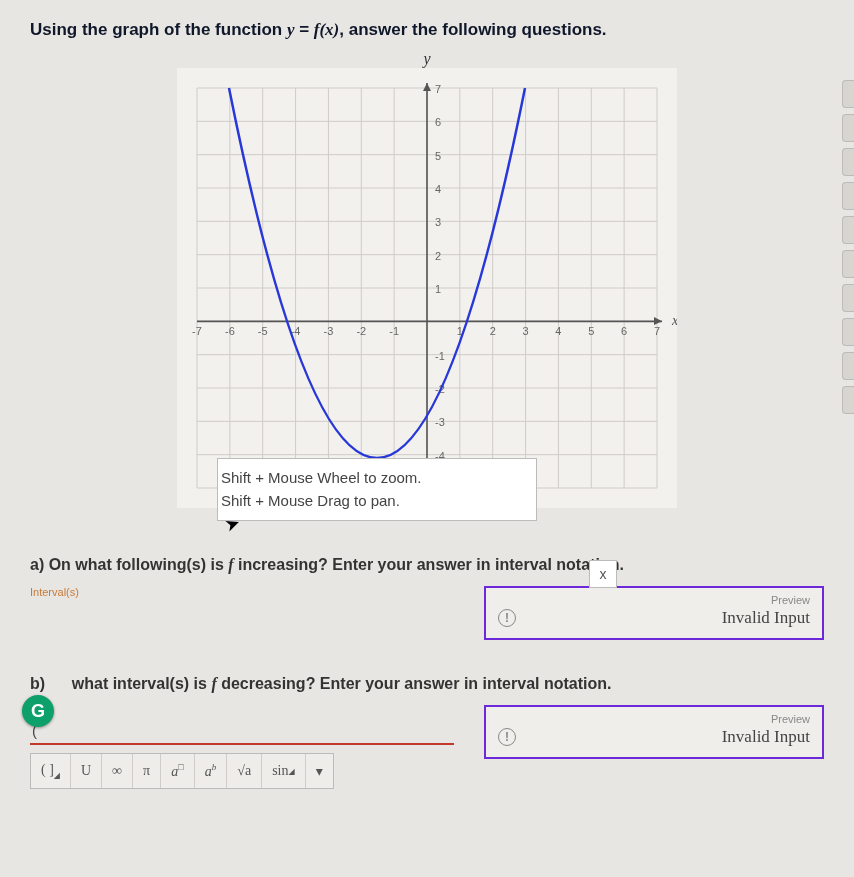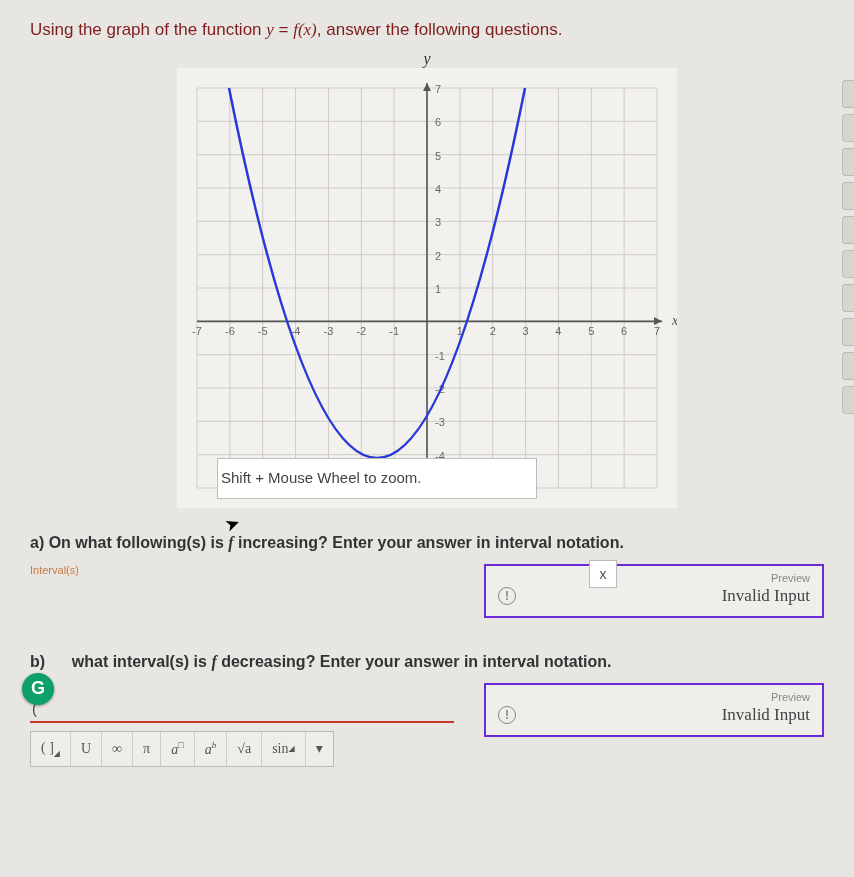--- a/index.html
+++ b/index.html
@@ -8,22 +8,23 @@
     background: #e8e6e3;
     width: 854px;
     height: 877px;
     padding: 20px 30px;
     color: #333;
     position: relative;
     overflow: hidden;
   }
   .prompt {
     font-size: 17px;
-    color: #7f1d1d;
+    color: #0f172a;
     margin-bottom: 10px;
+    font-weight: bold;
   }
   .math-it { font-style: italic; font-family: 'Times New Roman', serif; }
   .graph-wrap {
     width: 500px;
     margin: 0 auto 10px;
     position: relative;
   }
   .axis-label-y { text-align: center; font-style: italic; font-family: 'Times New Roman', serif; font-size: 16px; }
   .graph-box {
     position: relative;
@@ -266,20 +267,21 @@
 
       <path d="M 52 20 Q 200 760 348 20" fill="none" stroke="#2838d8" stroke-width="2.5" clip-path="url(#clip)"></path>
       <clipPath id="clip">
           <rect x="18" y="18" width="464" height="404"></rect>
         </clipPath>
     </svg>
     <div class="cursor-arrow">➤</div>
   </div>
   <div class="hint-box">
     <div>Shift + Mouse Wheel to zoom.</div>
+    <div>Shift + Mouse Drag to pan.</div>
   </div>
   <div class="close-hint">x</div>
 </div>
 
 <div class="part">
   <div class="part-q">
     <b>a) </b><b>On what following(s) is </b><span class="math-it" style="font-weight:bold">f</span><b> increasing? Enter your answer in interval notation.</b>
   </div>
   <div class="answer-row">
     <div class="input-col">

